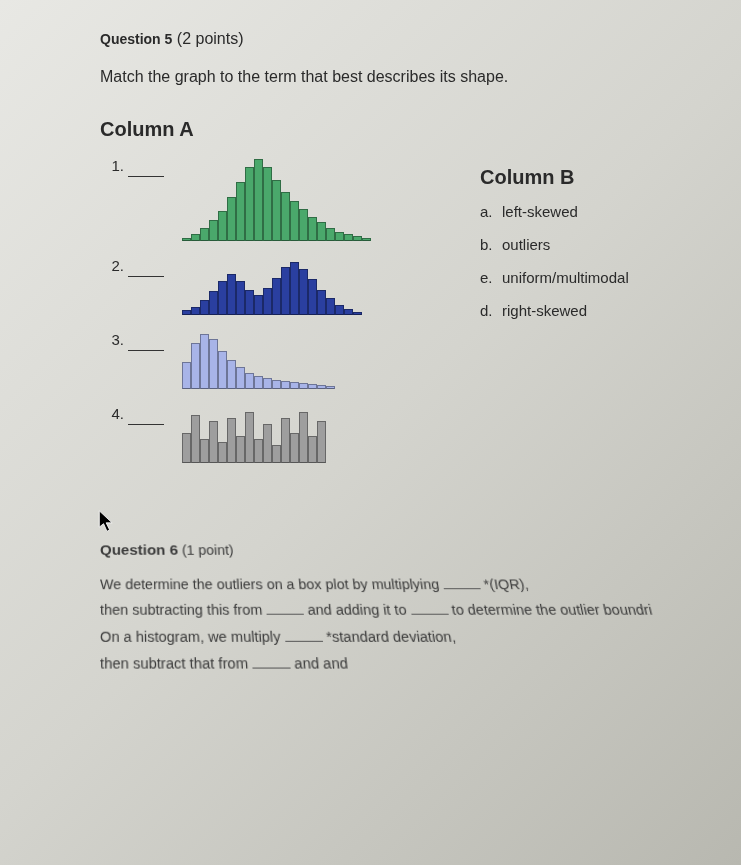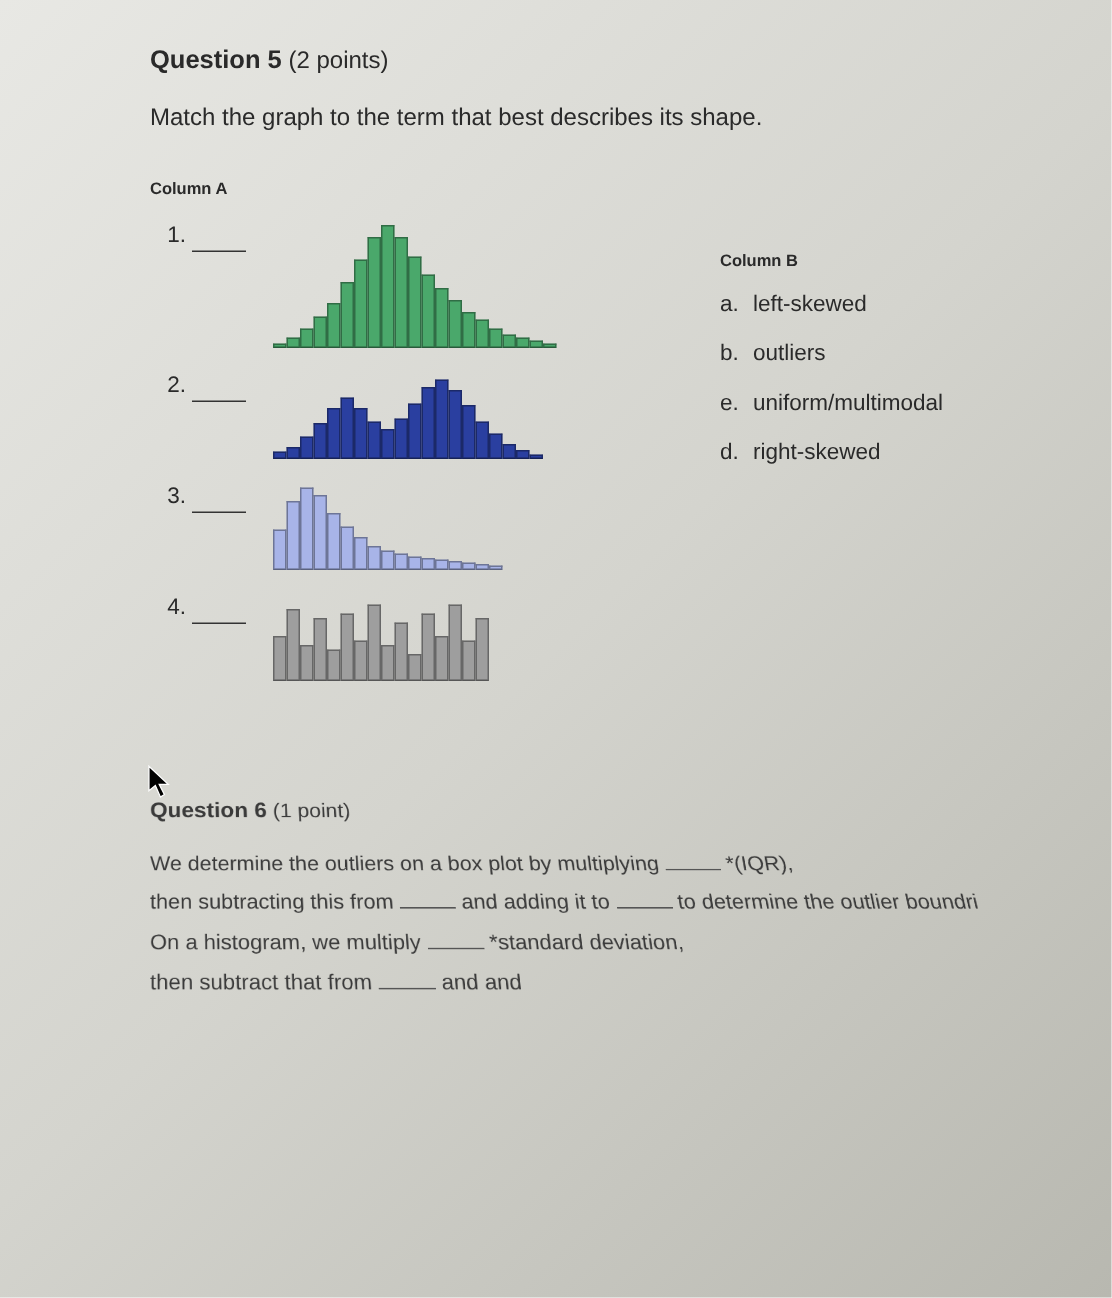--- a/index.html
+++ b/index.html
@@ -7,27 +7,27 @@
       font-family: Arial, Helvetica, sans-serif;
       background: linear-gradient(135deg, #e8e8e4 0%, #d4d4ce 50%, #b8b8b0 100%);
       width: 741px;
       height: 865px;
       padding: 30px 0 0 100px;
       color: #2a2a2a;
       overflow: hidden;
       position: relative;
     }
     .question-header { margin-bottom: 18px; }
-    .q-title { font-size: 17px; font-weight: bold; display: inline; }
+    .q-title { font-size: 14px; font-weight: bold; display: inline; }
     .q-points { font-size: 16px; font-weight: normal; display: inline; }
     .instruction { font-size: 16px; margin-bottom: 30px; line-height: 1.4; }
     .columns { display: flex; gap: 40px; }
     .col-a { width: 340px; }
     .col-b { width: 230px; padding-top: 0; margin-top: 48px; }
-    .col-label { font-weight: bold; font-size: 11px; margin-bottom: 14px; }
+    .col-label { font-weight: bold; font-size: 20px; margin-bottom: 14px; }
     .match-row { display: flex; align-items: flex-start; margin-bottom: 14px; }
     .match-num { width: 28px; font-size: 15px; text-align: right; padding-right: 4px; padding-top: 2px; }
     .match-blank { width: 36px; border-bottom: 1.5px solid #333; height: 16px; margin-right: 18px; margin-top: 6px; }
     .histo { display: flex; align-items: flex-end; height: 86px; gap: 0; }
     .histo.small { height: 60px; }
     .bar { width: 9px; border: 1px solid rgba(0,0,0,.35); border-bottom: 1px solid rgba(0,0,0,.45); }
     .g { background: #4aa86b; }
     .db { background: #2a3fa0; }
     .lb { background: #a8b4e8; }
     .gr { background: #9e9e9e; }

